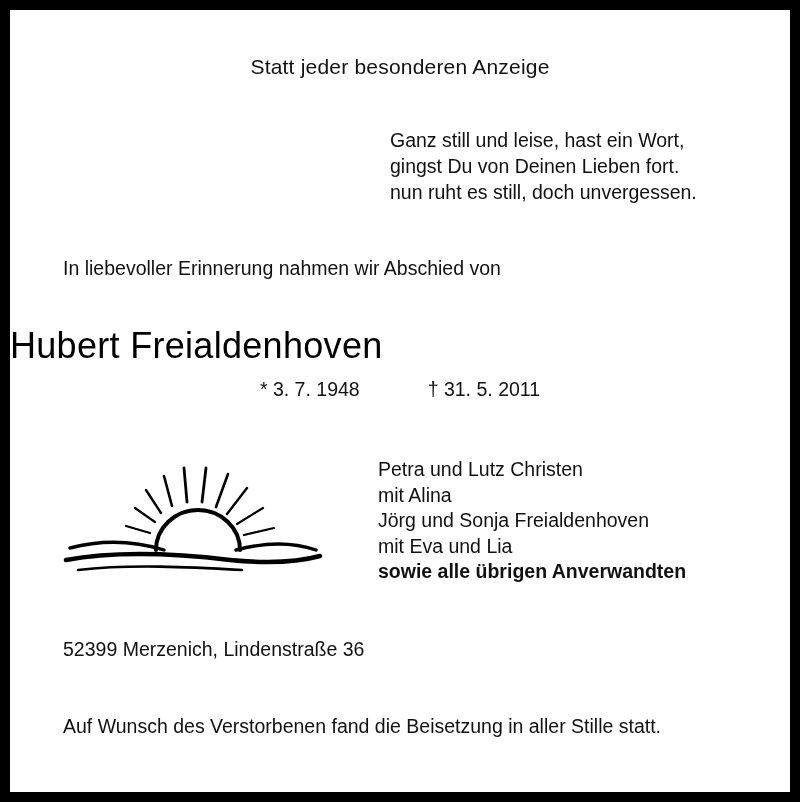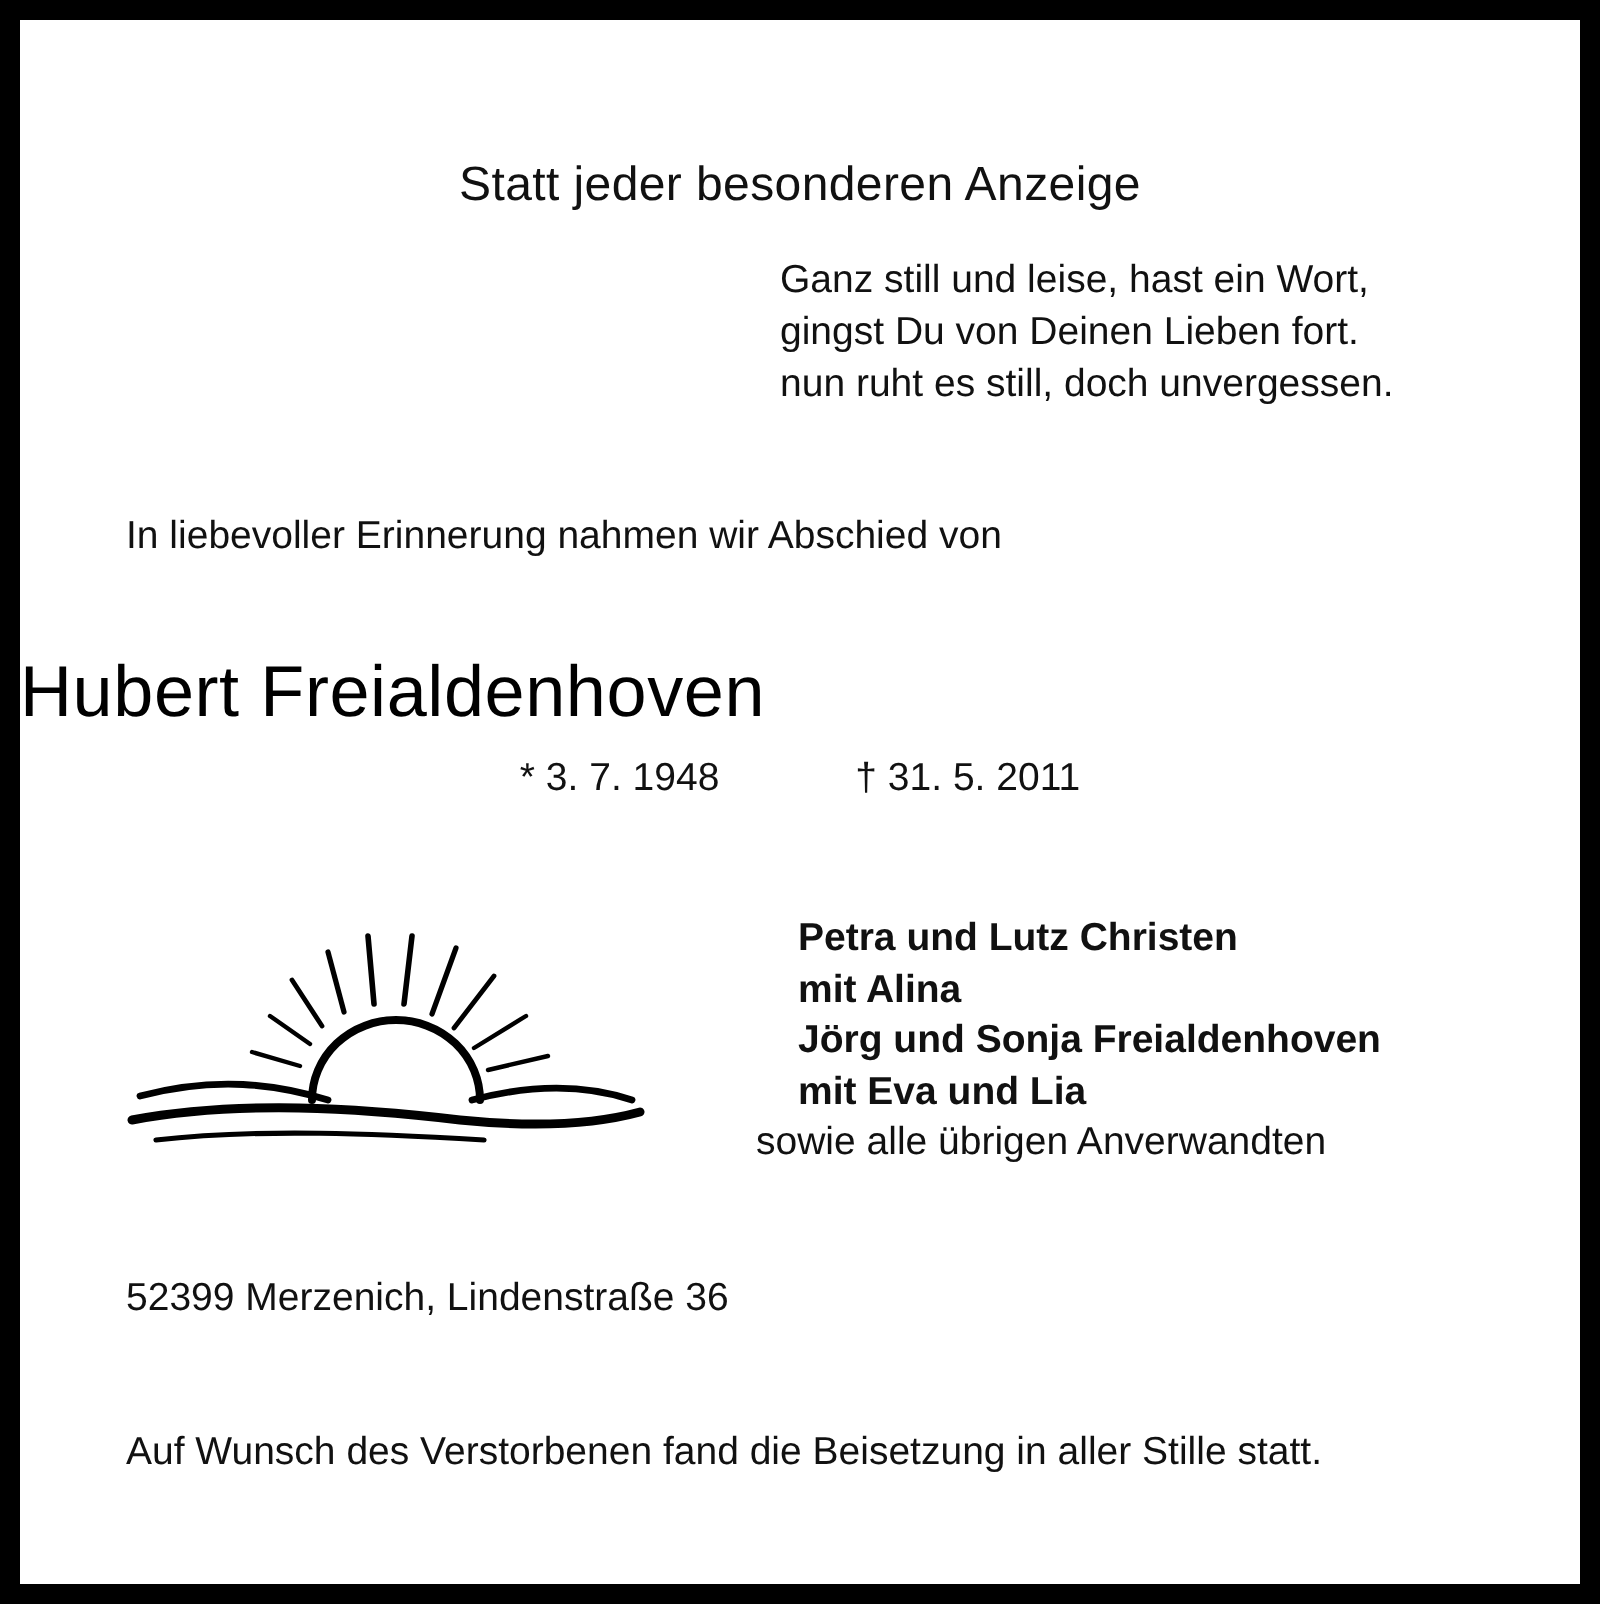--- a/index.html
+++ b/index.html
@@ -27,24 +27,23 @@
     width: 100%;
     height: 100%;
     box-sizing: border-box;
   }
   .headline {
     position: absolute;
     top: 45px;
     left: 0;
     width: 100%;
     text-align: center;
-    font-size: 24px;
+    font-size: 21px;
     color: #111111;
     letter-spacing: 0.2px;
-    margin-top: 24px;
   }
   .poem {
     position: absolute;
     top: 117px;
     left: 380px;
     font-size: 19.5px;
     line-height: 26px;
     color: #111111;
   }
   .poem div {
@@ -85,24 +84,23 @@
   }
   .family {
     position: absolute;
     top: 447px;
     left: 368px;
     font-size: 19.5px;
     line-height: 25.5px;
     color: #111111;
   }
   .family .bold {
-    font-weight: bold;
-    margin-left: 21px;
+    font-weight: normal;
   }
-  .family div { white-space: nowrap; }
+  .family div { white-space: nowrap; font-weight: bold; }
   .address {
     position: absolute;
     top: 628px;
     left: 53px;
     font-size: 19.5px;
     color: #111111;
   }
   .footnote {
     position: absolute;
     top: 705px;

